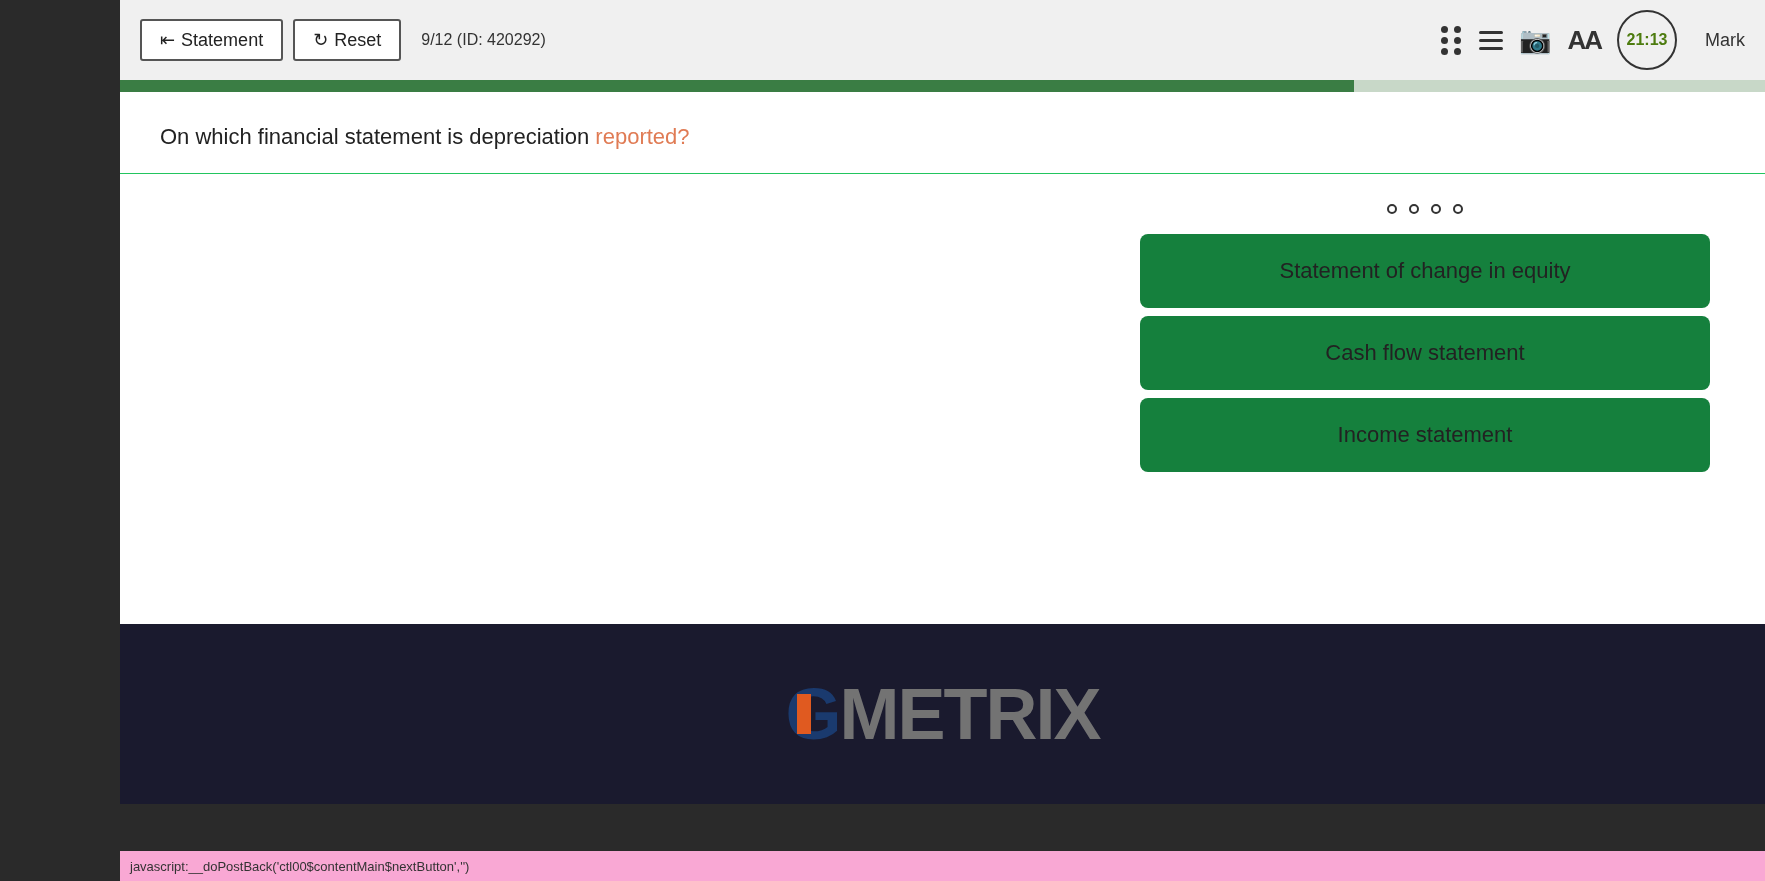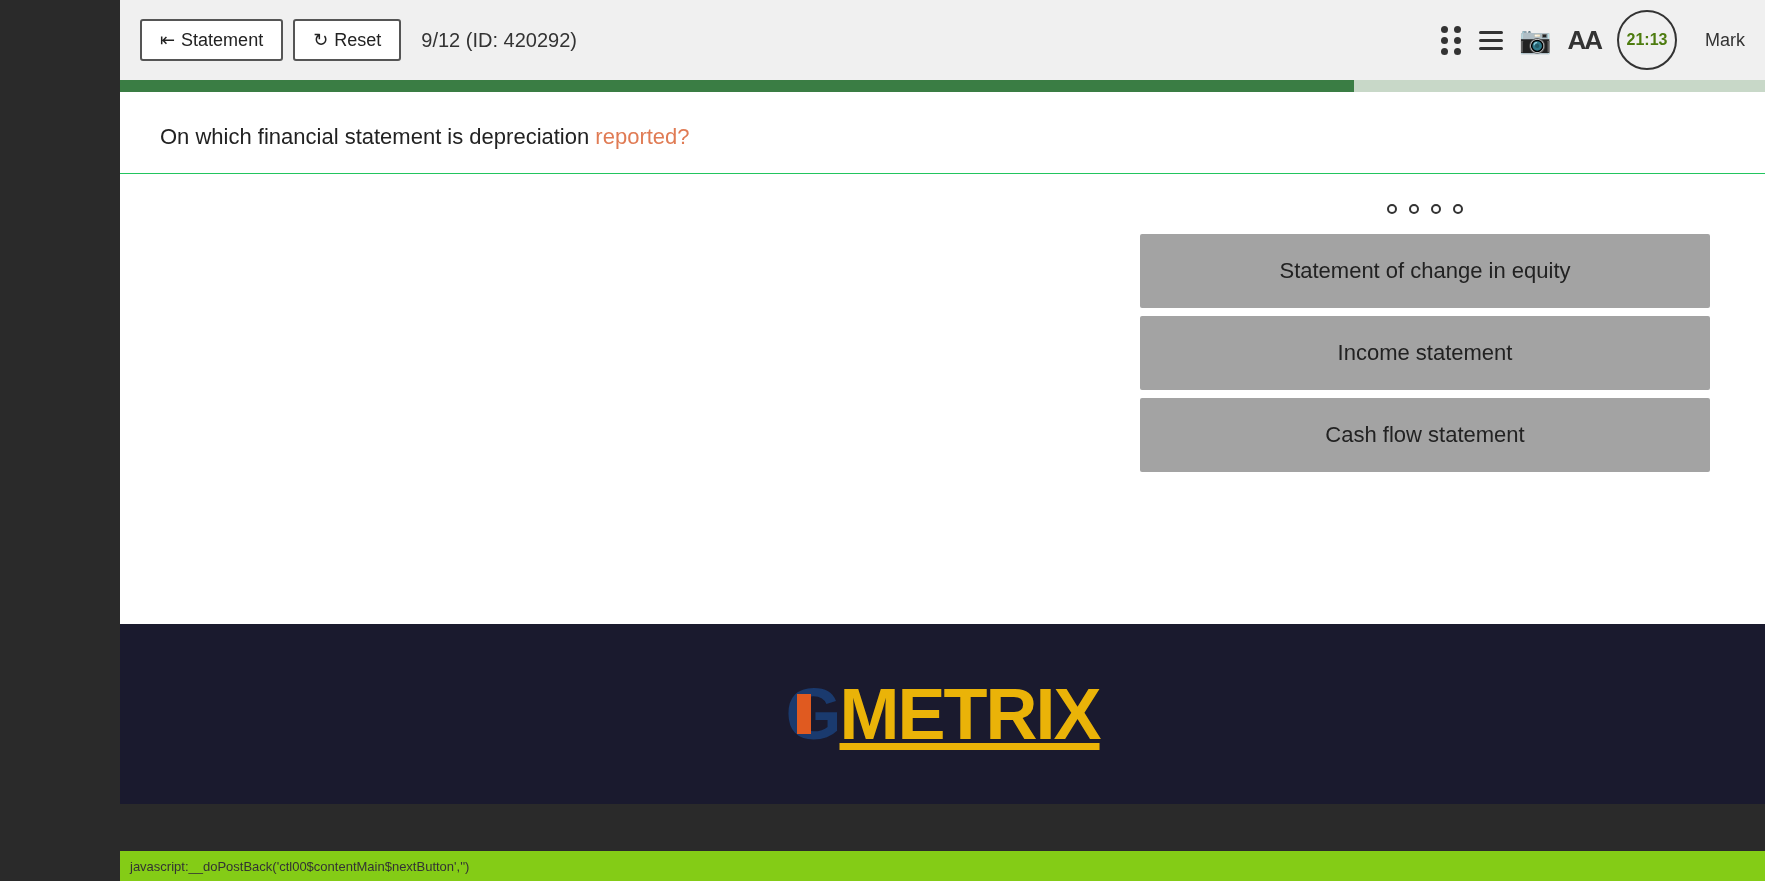--- a/index.html
+++ b/index.html
@@ -46,21 +46,21 @@
       border: 2px solid #555;
       padding: 8px 18px;
       font-size: 18px;
       cursor: pointer;
       border-radius: 3px;
       font-weight: 500;
       color: #222;
     }
 
     .question-id {
-      font-size: 20px;
+      font-size: 16px;
       color: #333;
       margin-left: 10px;
     }
 
     .toolbar-right {
       margin-left: auto;
       display: flex;
       align-items: center;
       gap: 16px;
     }
@@ -140,46 +140,46 @@
     .dot {
       width: 10px;
       height: 10px;
       border: 2px solid #333;
       border-radius: 50%;
       background: transparent;
     }
 
     .answer-choice {
       width: 570px;
-      background: #a3a3a3;
+      background: #15803d;
       border: none;
       padding: 24px 20px;
       font-size: 22px;
       color: #222;
       text-align: center;
       cursor: pointer;
       margin-bottom: 8px;
-      border-radius: 2px;
+      border-radius: 8px;
       transition: background 0.2s;
     }
 
     .brand-logo {
       font-size: 72px;
       font-weight: 900;
       color: #1a3a6e;
       letter-spacing: -2px;
     }
 
     
     .status-bar {
       position: absolute;
       bottom: 0;
       left: 0;
       right: 0;
-      background: #84cc16;
+      background: #f9a8d4;
       height: 30px;
       display: flex;
       align-items: center;
       padding: 0 10px;
       font-size: 13px;
       color: #333;
     }
 
     
     .dark-overlay-left {
@@ -311,38 +311,38 @@
           <div class="dot"></div>
           <div class="dot"></div>
           <div class="dot"></div>
           <div class="dot"></div>
         </div>
 
         <button class="answer-choice">
           <span>Statement of change in equity</span>
         </button>
         <button class="answer-choice">
-          <span>Income statement</span>
+          <span>Cash flow statement</span>
         </button>
         <button class="answer-choice">
-          <span>Cash flow statement</span>
+          <span>Income statement</span>
         </button>
       </div>
     </div>
 
   </div>
 
   <div style="background: #1a1a2e; height: 180px; display:flex; align-items:center; justify-content:center; margin-top: 0;">
     <div class="brand-logo">
       <span style="display:inline-flex; align-items:center; color:#1a3a6e;">
         <span style="position:relative; display:inline-block;">
           <span style="font-size:72px; font-weight:900; color:#1a3a6e;">G</span>
           <span style="position:absolute; left:12px; top:50%; transform:translateY(-50%); width:14px; height:40px; background:#e05a20; display:inline-block;"></span>
         </span>
-        <span style="font-size:72px; font-weight:900; color:#eab308; letter-spacing:-2px;text-decoration:underline;">METRIX</span>
+        <span style="font-size:72px; font-weight:900; color:#737373; letter-spacing:-2px;">METRIX</span>
       </span>
     </div>
   </div>
 
   <div class="status-bar">
     <span>javascript:__doPostBack('ctl00$contentMain$nextButton','')</span>
   </div>
 
 </div>
 

